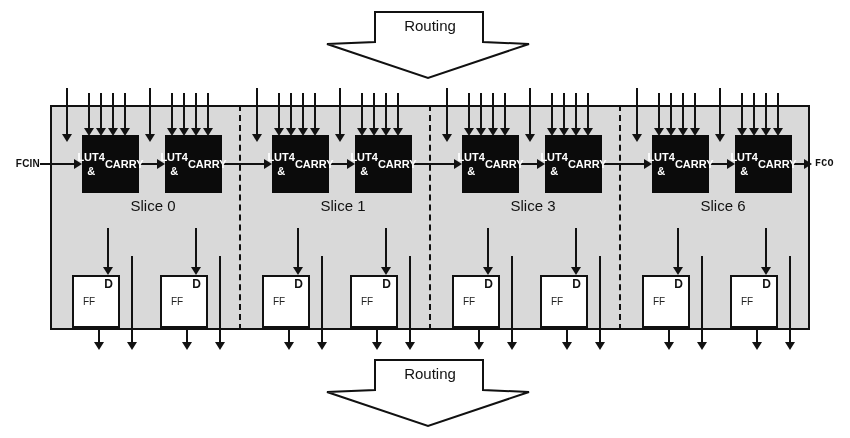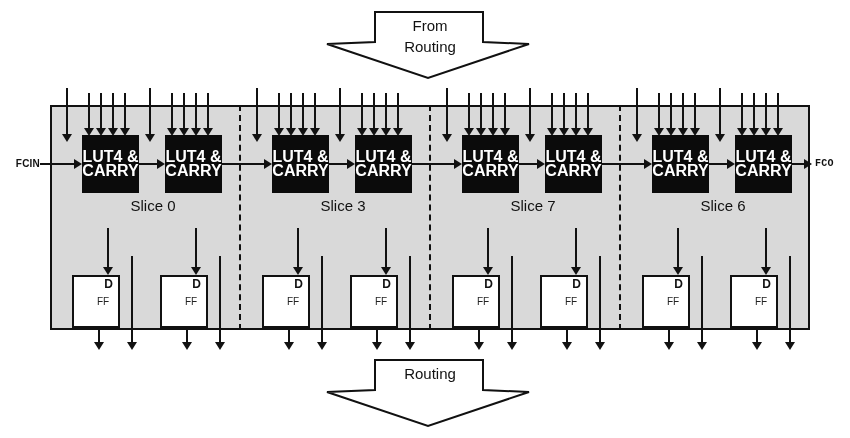--- a/index.html
+++ b/index.html
@@ -27,51 +27,50 @@
   .out{top:328px;height:14px}
   .out.a{left:48px}.out.b{left:136px}
   .byp{top:256px;height:86px}
   .byp.a{left:81px}.byp.b{left:169px}
   
   .ha{position:absolute;top:163px;height:2px;background:#111;}
   .ha::after{content:"";position:absolute;right:-8px;top:-4px;
     border-top:5px solid transparent;border-bottom:5px solid transparent;border-left:8px solid #111;}
   
   .lut{position:absolute;top:135px;width:57px;height:58px;background:#0b0b0b;color:#fff;
-    font-weight:bold;font-size:16px;line-height:14px;text-align:center;
-    display:flex;flex-direction:column;align-items:center;justify-content:center;}
+    font-weight:bold;font-size:11px;line-height:14px;text-align:center;
+    display:flex;flex-direction:row;align-items:center;justify-content:center;}
   .lutA{left:32px}.lutB{left:115px}
   .slice-label{position:absolute;top:197px;left:8px;width:190px;text-align:center;font-size:15px;}
   
   .ff{position:absolute;top:275px;width:48px;height:53px;background:#fff;
     border:2px solid #111;box-sizing:border-box;}
   .ffA{left:22px}.ffB{left:110px}
   .ff .d{position:absolute;top:0;right:5px;font-size:12px;font-weight:600;}
-  .ff .fflbl{position:absolute;top:19px;left:23px;font-size:10px;color:#222;}
+  .ff .fflbl{position:absolute;top:19px;left:9px;font-size:10px;color:#222;}
   
   .port{position:absolute;top:158px;font-size:10px;font-weight:bold;letter-spacing:0.2px;}
   .port.in{left:8px;width:32px;text-align:right;}
   .port.out{left:815px;font-family:Liberation Mono, monospace;}
   
   .blockarrow{position:absolute;left:316px;width:224px;height:70px;}
   .blockarrow.top{top:10px}.blockarrow.bottom{top:358px}
   .ba-text{position:absolute;left:330px;width:200px;text-align:center;
     font-size:15px;line-height:21px;color:#111;}
   .ba-text.top{top:15px}.ba-text.bottom{top:363px}
 </style>
 </head>
 <body>
 
 <div id="canvas">
 
   <svg class="blockarrow top" viewBox="0 0 224 70">
     <polygon points="59,2 167,2 167,32 213,34 112,68 11,34 59,32" fill="#ffffff" stroke="#111111" stroke-width="2"></polygon>
   </svg>
   <div class="ba-text top">
-    <div>From</div>
     <div>Routing</div>
   </div>
 
   <div class="bigbox"></div>
   <div class="sep" style="left:239px"></div>
   <div class="sep" style="left:429px"></div>
   <div class="sep" style="left:619px"></div>
 
   <div class="port in">FCIN</div>
   <div class="ha" style="left:40px;width:34px"></div>
@@ -133,57 +132,57 @@
     <div class="va g g7"></div>
     <div class="va g g8"></div>
     <div class="lut lutA">
       <div>LUT4 &amp;</div>
       <div>CARRY</div>
     </div>
     <div class="lut lutB">
       <div>LUT4 &amp;</div>
       <div>CARRY</div>
     </div>
+    <div class="slice-label">Slice 1</div>
+    <div class="va ffin a"></div>
+    <div class="va ffin b"></div>
+    <div class="ff ffA">
+      <span class="d">D</span>
+      <span class="fflbl">FF</span>
+    </div>
+    <div class="ff ffB">
+      <span class="d">D</span>
+      <span class="fflbl">FF</span>
+    </div>
+    <div class="va out a"></div>
+    <div class="va out b"></div>
+    <div class="va byp a"></div>
+    <div class="va byp b"></div>
+  </div>
+
+  <div class="slice" style="left:430px">
+    <div class="va pre"></div>
+    <div class="va g g1"></div>
+    <div class="va g g2"></div>
+    <div class="va g g3"></div>
+    <div class="va g g4"></div>
+    <div class="va mid"></div>
+    <div class="va g g5"></div>
+    <div class="va g g6"></div>
+    <div class="va g g7"></div>
+    <div class="va g g8"></div>
+    <div class="lut lutA">
+      <div>LUT4 &amp;</div>
+      <div>CARRY</div>
+    </div>
+    <div class="lut lutB">
+      <div>LUT4 &amp;</div>
+      <div>CARRY</div>
+    </div>
     <div class="slice-label">Slice 3</div>
-    <div class="va ffin a"></div>
-    <div class="va ffin b"></div>
-    <div class="ff ffA">
-      <span class="d">D</span>
-      <span class="fflbl">FF</span>
-    </div>
-    <div class="ff ffB">
-      <span class="d">D</span>
-      <span class="fflbl">FF</span>
-    </div>
-    <div class="va out a"></div>
-    <div class="va out b"></div>
-    <div class="va byp a"></div>
-    <div class="va byp b"></div>
-  </div>
-
-  <div class="slice" style="left:430px">
-    <div class="va pre"></div>
-    <div class="va g g1"></div>
-    <div class="va g g2"></div>
-    <div class="va g g3"></div>
-    <div class="va g g4"></div>
-    <div class="va mid"></div>
-    <div class="va g g5"></div>
-    <div class="va g g6"></div>
-    <div class="va g g7"></div>
-    <div class="va g g8"></div>
-    <div class="lut lutA">
-      <div>LUT4 &amp;</div>
-      <div>CARRY</div>
-    </div>
-    <div class="lut lutB">
-      <div>LUT4 &amp;</div>
-      <div>CARRY</div>
-    </div>
-    <div class="slice-label">Slice 7</div>
     <div class="va ffin a"></div>
     <div class="va ffin b"></div>
     <div class="ff ffA">
       <span class="d">D</span>
       <span class="fflbl">FF</span>
     </div>
     <div class="ff ffB">
       <span class="d">D</span>
       <span class="fflbl">FF</span>
     </div>

